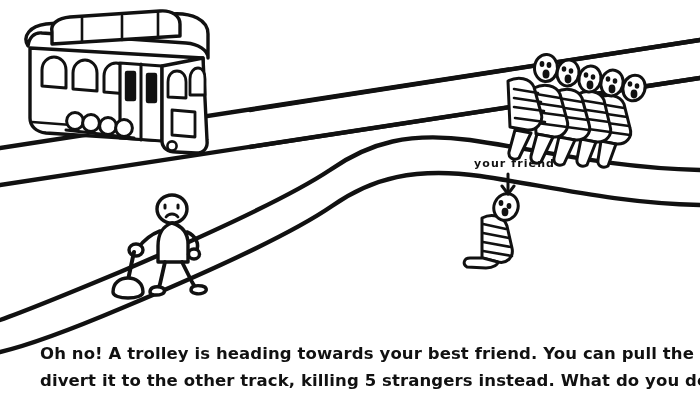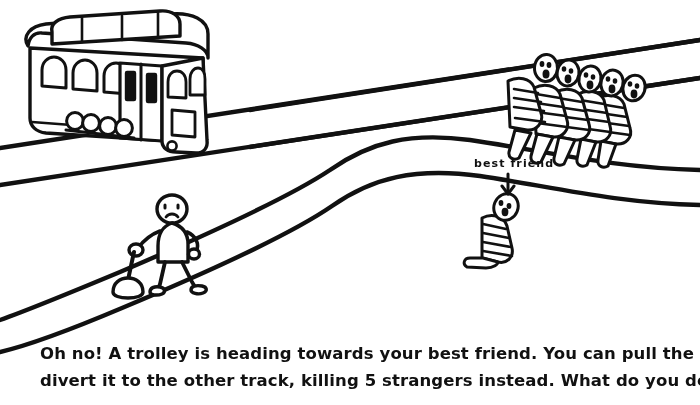--- a/index.html
+++ b/index.html
@@ -252,21 +252,21 @@
     </g>
 
     <g fill="none" stroke="#111111" stroke-width="3" stroke-linecap="round" stroke-linejoin="round">
       <path d="M 508 174 L 508 192"></path>
       <path d="M 502 186 L 508 194 L 514 186" fill="none"></path>
     </g>
 
   </svg>
 
   <div class="label-layer">
-    <div class="label-text">best friend</div>
+    <div class="label-text">your friend</div>
   </div>
 
   <div class="caption-layer">
     <div class="caption-line">Oh no! A trolley is heading towards your best friend. You can pull the lever to</div>
     <div class="caption-line">divert it to the other track, killing 5 strangers instead. What do you do?</div>
   </div>
 
 </div>
 
 </body></html>

